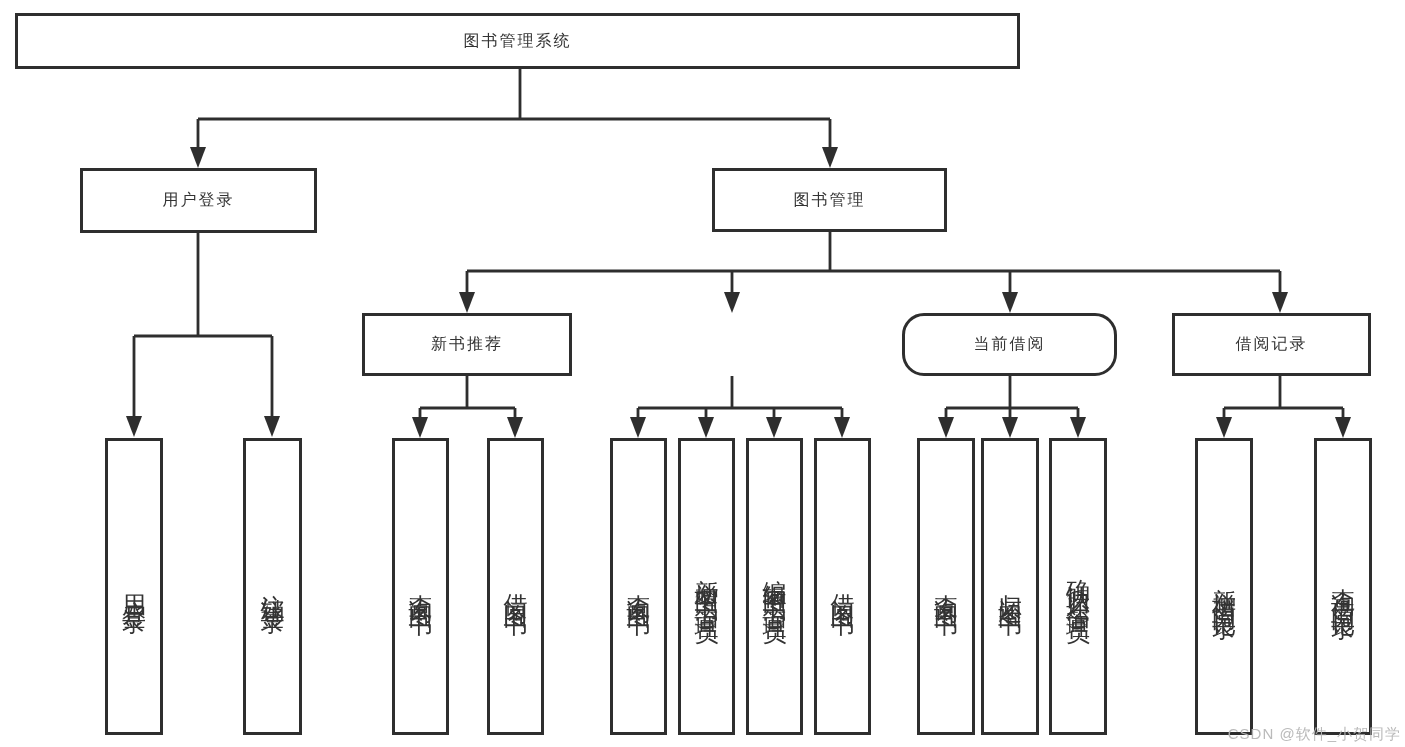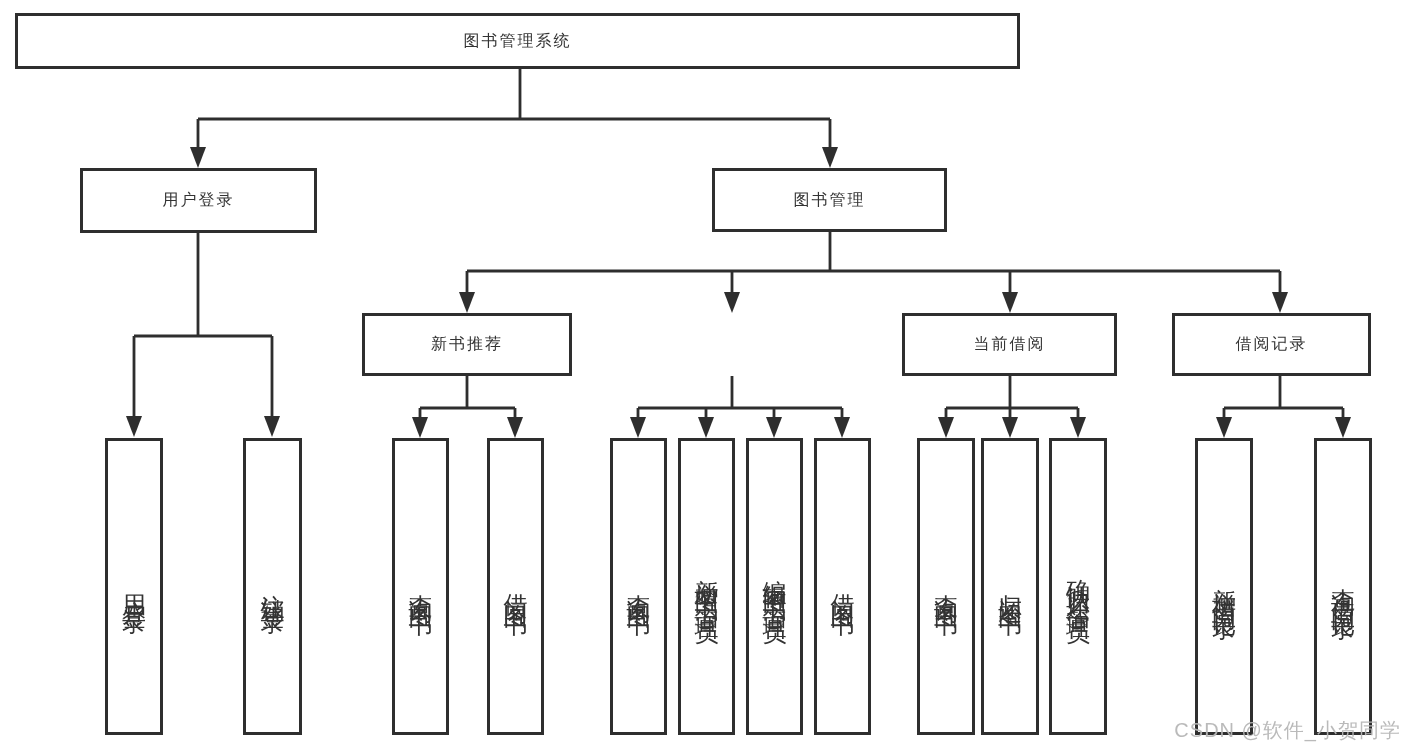--- a/index.html
+++ b/index.html
@@ -45,21 +45,21 @@
     font-size: 24px;
     letter-spacing: 6px;
     line-height: 1;
     white-space: nowrap;
     color: #333333;
   }
   .watermark {
     position: absolute;
     right: 4px;
     bottom: 3px;
-    font-size: 20px;
+    font-size: 15px;
     letter-spacing: 1px;
     color: rgba(182,182,182,0.95);
     z-index: 3;
     white-space: nowrap;
   }
 </style>
 </head>
 <body>
 
 <div class="canvas">
@@ -115,21 +115,21 @@
   <div class="node" style="left:80px; top:168px; width:237px; height:65px;">
     <span class="hlabel">用户登录</span>
   </div>
   <div class="node" style="left:362px; top:313px; width:210px; height:63px;">
     <span class="hlabel">新书推荐</span>
   </div>
 
   <div class="node" style="left:712px; top:168px; width:235px; height:64px;">
     <span class="hlabel">图书管理</span>
   </div>
-  <div class="node" style="left:902px; top:313px; width:215px; height:63px;">
+  <div class="node" style="left:902px; top:313px; width:215px; height:63px;border-radius:22px;">
     <span class="hlabel">当前借阅</span>
   </div>
   <div class="node" style="left:1172px; top:313px; width:199px; height:63px;">
     <span class="hlabel">借阅记录</span>
   </div>
 
   <div class="node vnode" style="left:105px; width:58px;">
     <span class="vlabel">用户登录</span>
   </div>
   <div class="node vnode" style="left:243px; width:59px;">

